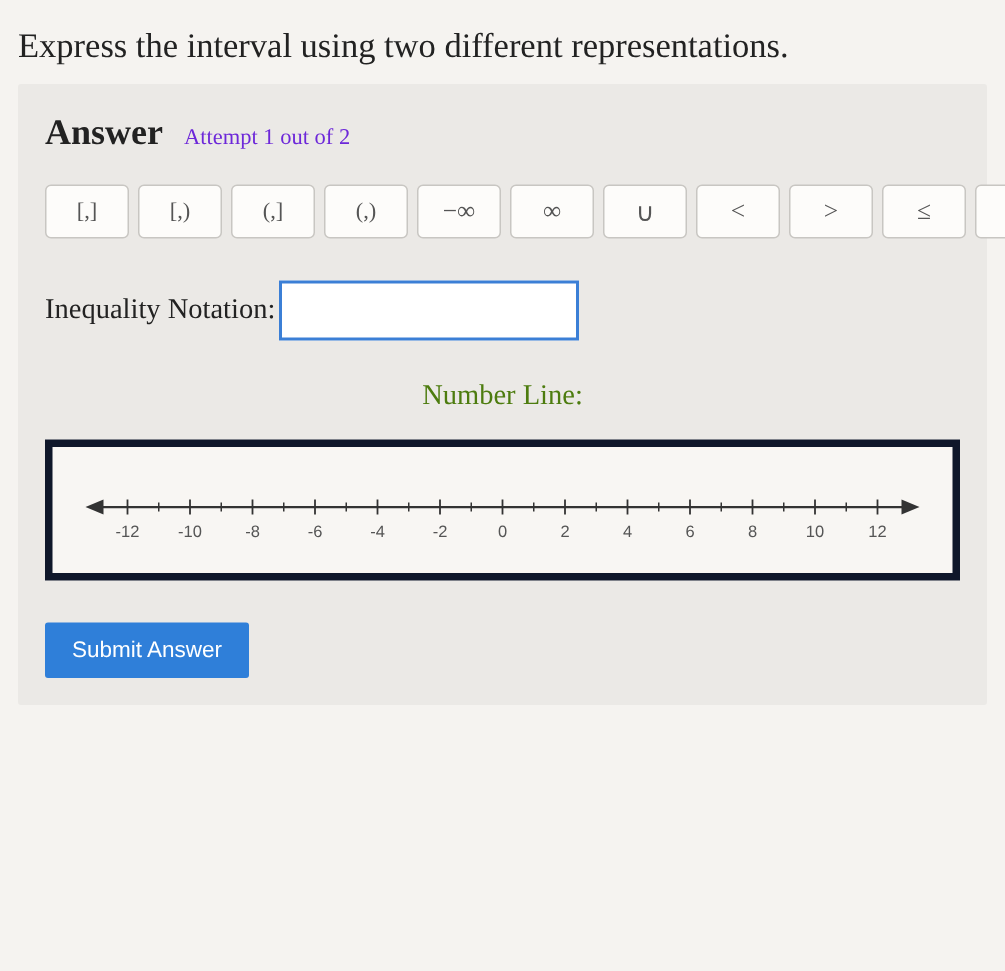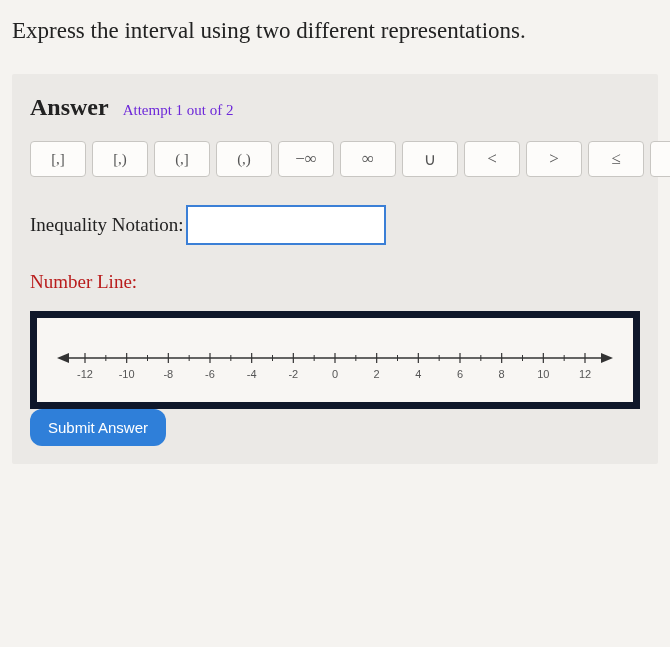--- a/index.html
+++ b/index.html
@@ -10,21 +10,21 @@
       width: 670px;
       height: 647px;
       overflow: hidden;
     }
     .page {
       padding: 18px 12px;
     }
     .prompt {
       font-size: 23px;
       color: #222;
-      margin-bottom: 30px;
+      margin-bottom: 12px;
     }
     .interval-display {
       text-align: center;
       font-size: 26px;
       color: #222;
       margin-bottom: 30px;
     }
     .answer-panel {
       background: #ebe9e6;
       padding: 20px 18px 18px 18px;
@@ -81,28 +81,29 @@
       border: 2px solid #3b7fd6;
       background: #fff;
       height: 36px;
       width: 180px;
       padding: 0 8px;
       font-size: 16px;
       outline: none;
     }
     .nl-label {
       font-size: 19px;
-      color: #b91c1c;
+      color: #4d7c0f;
       margin-bottom: 18px;
+      text-align: center;
     }
     .number-line-box {
-      border: 7px solid #0f172a;
+      border: 5px solid #0f172a;
       background: #f8f6f3;
       padding: 30px 18px 14px 18px;
-      margin-bottom: 0;
+      margin-bottom: 28px;
       position: relative;
     }
     .nl-svg {
       display: block;
       width: 100%;
       height: 40px;
     }
     .nl-hint {
       text-align: center;
       font-size: 12px;
@@ -111,21 +112,21 @@
       font-family: Arial, sans-serif;
     }
     .submit-btn {
       background: #2f7fd9;
       color: #fff;
       border: none;
       padding: 10px 18px;
       font-size: 15px;
       font-family: Arial, sans-serif;
       cursor: pointer;
-      border-radius: 12px;
+      border-radius: 2px;
     }
   </style>
 </head>
 <body>
 
 <div class="page">
   <div class="prompt">Express the interval using two different representations.</div>
 
   <div class="answer-panel">
     <div class="answer-header">

